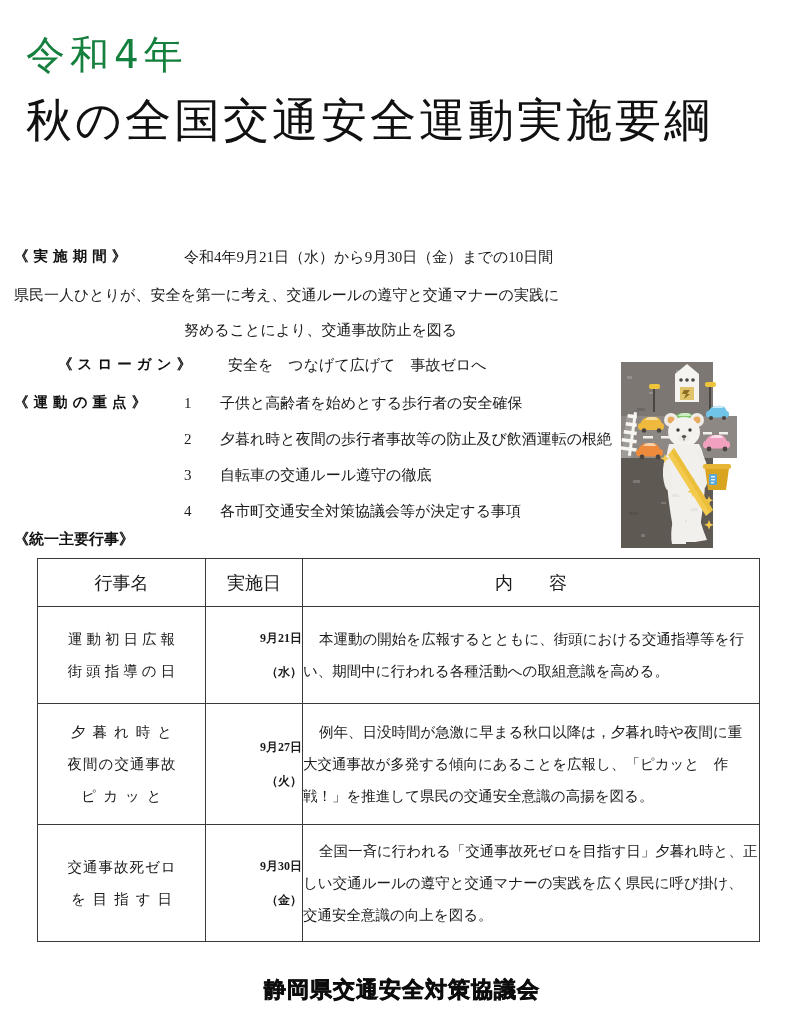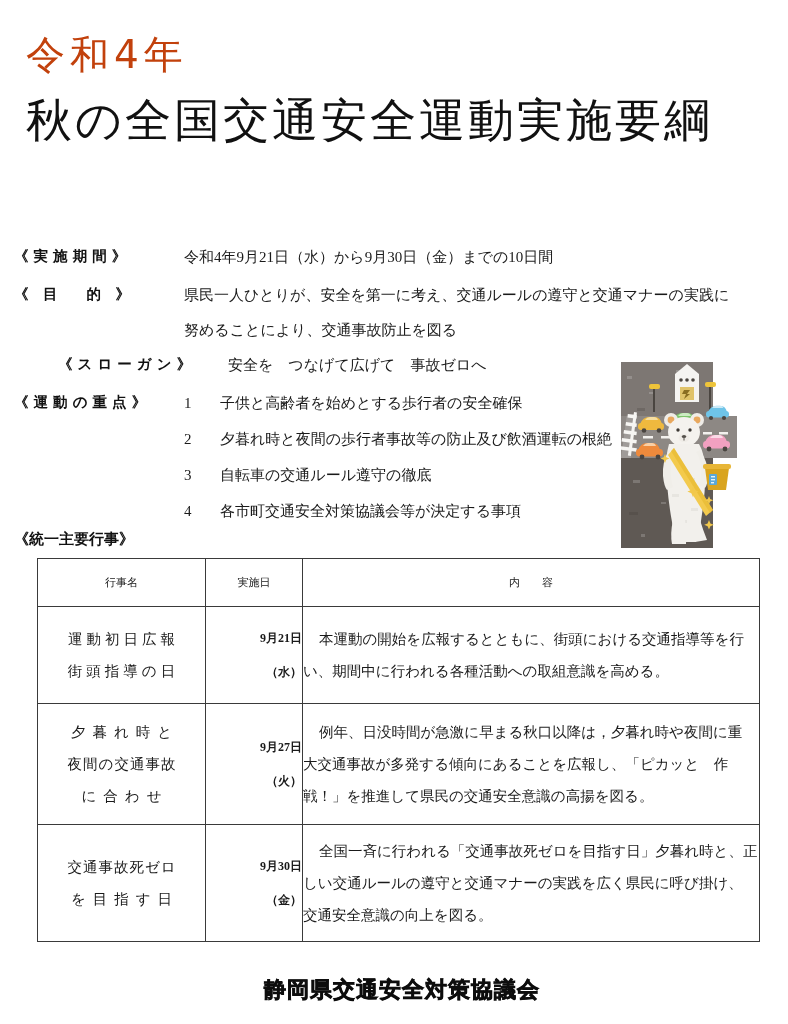--- a/index.html
+++ b/index.html
@@ -28,21 +28,21 @@
     position: absolute;
     left: 26px;
     top: 28px;
     width: 730px;
   }
   .title-line1 {
     font-family: "DejaVu Sans", "Liberation Sans", sans-serif;
     font-size: 39px;
     letter-spacing: 5px;
     line-height: 54px;
-    color: #c2410c;
+    color: #15803d;
     white-space: nowrap;
   }
   .title-line2 {
     font-family: "DejaVu Sans", "Liberation Sans", sans-serif;
     font-size: 46px;
     letter-spacing: 3px;
     line-height: 64px;
     margin-top: 6px;
     color: #111111;
     white-space: nowrap;
@@ -125,21 +125,21 @@
     vertical-align: middle;
     color: #1a1a1a;
   }
   .col-name  { width: 168px; }
   .col-date  { width: 97px; }
   .col-desc  { width: 457px; }
 
   .events-table thead th {
     height: 47px;
     font-weight: normal;
-    font-size: 11px;
+    font-size: 18px;
   }
   .hdr-inner { text-align: center; }
 
   .cell-name {
     text-align: center;
     font-size: 14.5px;
     line-height: 32px;
     padding: 6px 8px;
   }
   .cell-name .ln { display: block; }
@@ -205,21 +205,20 @@
     <div class="title-line1">令和4年</div>
     <div class="title-line2">秋の全国交通安全運動実施要綱</div>
   </div>
 
   <div class="field-row" style="top:247px;">
     <div class="field-label">《 実 施 期 間 》</div>
     <div class="field-value">令和4年9月21日（水）から9月30日（金）までの10日間</div>
   </div>
 
   <div class="field-row" style="top:285px;">
-    <div class="field-label">《　目　　的　》</div>
     <div class="field-value">県民一人ひとりが、安全を第一に考え、交通ルールの遵守と交通マナーの実践に</div>
   </div>
   <div class="cont-line" style="top:320px;">努めることにより、交通事故防止を図る</div>
 
   <div class="field-row" style="top:355px;margin-left:44px;">
     <div class="field-label">《 ス ロ ー ガ ン 》</div>
     <div class="field-value">安全を　つなげて広げて　事故ゼロへ</div>
   </div>
 
   <div class="field-row" style="top:393px;">
@@ -437,21 +436,21 @@
         </td>
         <td class="cell-desc">
           <span class="ln desc-indent">本運動の開始を広報するとともに、街頭における交通指導等を行</span>
           <span class="ln">い、期間中に行われる各種活動への取組意識を高める。</span>
         </td>
       </tr>
       <tr class="row-2">
         <td class="cell-name">
           <span class="ln name-just-5">夕暮れ時と</span>
           <span class="ln name-just-7">夜間の交通事故</span>
-          <span class="ln name-just-5">に合わせ</span>
+          <span class="ln name-just-5">ピカッと</span>
         </td>
         <td class="cell-date">
           <span class="ln">9月27日</span>
           <span class="ln">（火）</span>
         </td>
         <td class="cell-desc">
           <span class="ln desc-indent">例年、日没時間が急激に早まる秋口以降は，夕暮れ時や夜間に重</span>
           <span class="ln">大交通事故が多発する傾向にあることを広報し、「ピカッと　作</span>
           <span class="ln">戦！」を推進して県民の交通安全意識の高揚を図る。</span>
         </td>

